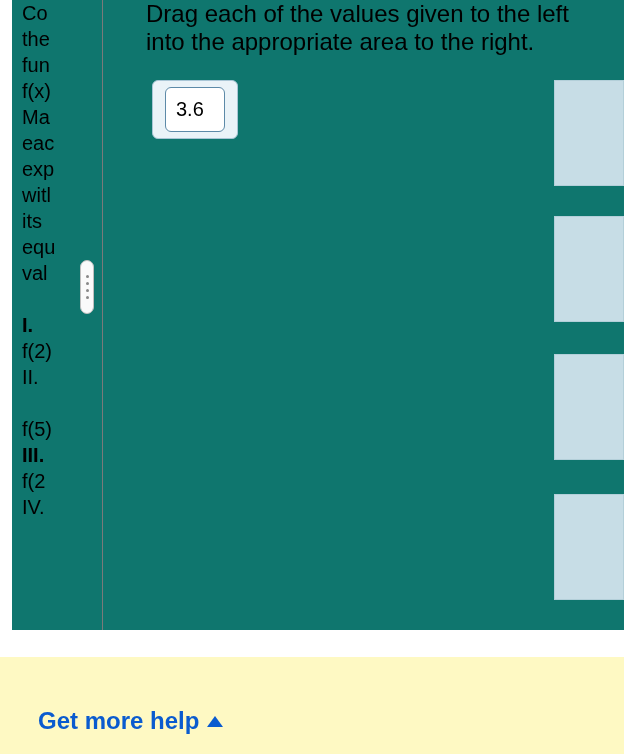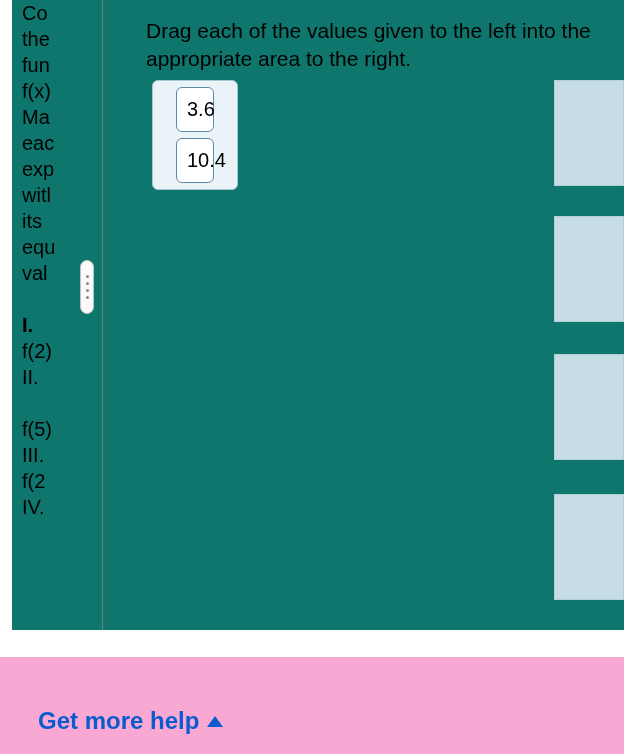--- a/index.html
+++ b/index.html
@@ -12,28 +12,28 @@
   .left-text-block { padding: 0 0 0 10px; font-size: 20px; line-height: 26px; color: #000; white-space: nowrap; }
   .left-line { height: 26px; }
 
   .divider-handle { position: absolute; top: 260px; left: 76px; width: 16px; height: 58px; transform: translateX(-50%); }
   .handle-inner { width: 14px; height: 54px; border: 1px solid #bfbfbf; border-radius: 9px; background: #fafafa; display: flex; flex-direction: column; align-items: center; justify-content: center; gap: 4px; }
   .handle-dot { width: 3px; height: 3px; border-radius: 50%; background: #888; }
 
   .vline { position: absolute; top: 0; left: 90px; width: 0; height: 630px; border-left: 1px solid #7a7a7a; }
 
   .right-col { position: absolute; top: 0; left: 110px; right: 0; height: 630px; }
-  .instructions { font-size: 21px; line-height: 28px; color: #000; padding: 17px 0 0 24px; width: 480px; }
+  .instructions { font-size: 24px; line-height: 28px; color: #000; padding: 0 0 0 24px; width: 480px; }
 
-  .source-tray { position: absolute; top: 80px; left: 30px; width: 86px; border: 1px solid #a9c6d6; border-radius: 6px; background: #eaf3f8; padding: 6px 23px; display: flex; flex-direction: column; gap: 6px; }
+  .source-tray { position: absolute; top: 80px; left: 30px; width: 86px; border: 1px solid #a9c6d6; border-radius: 6px; background: #eaf3f8; padding: 6px 12px; display: flex; flex-direction: column; gap: 6px; }
   .drag-chip { border: 1px solid #5d8aa8; border-radius: 6px; background: #ffffff; padding: 10px 10px; font-size: 20px; color: #000; text-align: left; cursor: grab; }
 
   .drop-area { position: absolute; right: 0; width: 70px; height: 106px; background: #c7dde6; border: 1px solid #b3cfd9; border-left: 1px solid #b3cfd9; }
 
-  .bottom-area { position: absolute; left: 0; right: 0; top: 657px; height: 97px; background: #f9a8d4; }
+  .bottom-area { position: absolute; left: 0; right: 0; top: 657px; height: 97px; background: #fef9c3; }
   .help-link { position: absolute; left: 38px; top: 50px; font-size: 24px; font-weight: 700; color: #0a5bcf; display: flex; align-items: center; gap: 8px; cursor: pointer; }
   .caret-up { width: 0; height: 0; border-left: 8px solid transparent; border-right: 8px solid transparent; border-bottom: 11px solid #0a5bcf; display: inline-block; }
 </style>
 </head>
 <body>
 
 <div class="page">
 
   <div class="top-area">
 
@@ -49,21 +49,21 @@
         <div class="left-line">witl</div>
         <div class="left-line">its</div>
         <div class="left-line">equ</div>
         <div class="left-line">val</div>
         <div class="left-line"></div>
         <div class="left-line" style="font-weight:700">I.</div>
         <div class="left-line">f(2)</div>
         <div class="left-line" style="font-weight:400">II.</div>
         <div class="left-line"></div>
         <div class="left-line">f(5)</div>
-        <div class="left-line" style="font-weight:400">III.</div>
+        <div class="left-line" style="font-weight:700">III.</div>
         <div class="left-line"> f(2</div>
         <div class="left-line" style="font-weight:400">IV.</div>
       </div>
     </div>
 
     <div class="divider-handle">
       <div class="handle-inner">
         <span class="handle-dot"></span>
         <span class="handle-dot"></span>
         <span class="handle-dot"></span>
@@ -71,21 +71,20 @@
       </div>
     </div>
 
     <div class="vline"></div>
 
     <div class="right-col">
       <p class="instructions">Drag each of the values given to the left into the appropriate area to the right.</p>
 
       <div class="source-tray">
         <div class="drag-chip">3.6</div>
-        <div class="drag-chip">10.4</div>
       </div>
 
       <div class="drop-area" style="top:80px"></div>
       <div class="drop-area" style="top:216px"></div>
       <div class="drop-area" style="top:354px"></div>
       <div class="drop-area" style="top:494px"></div>
     </div>
 
   </div>
 

